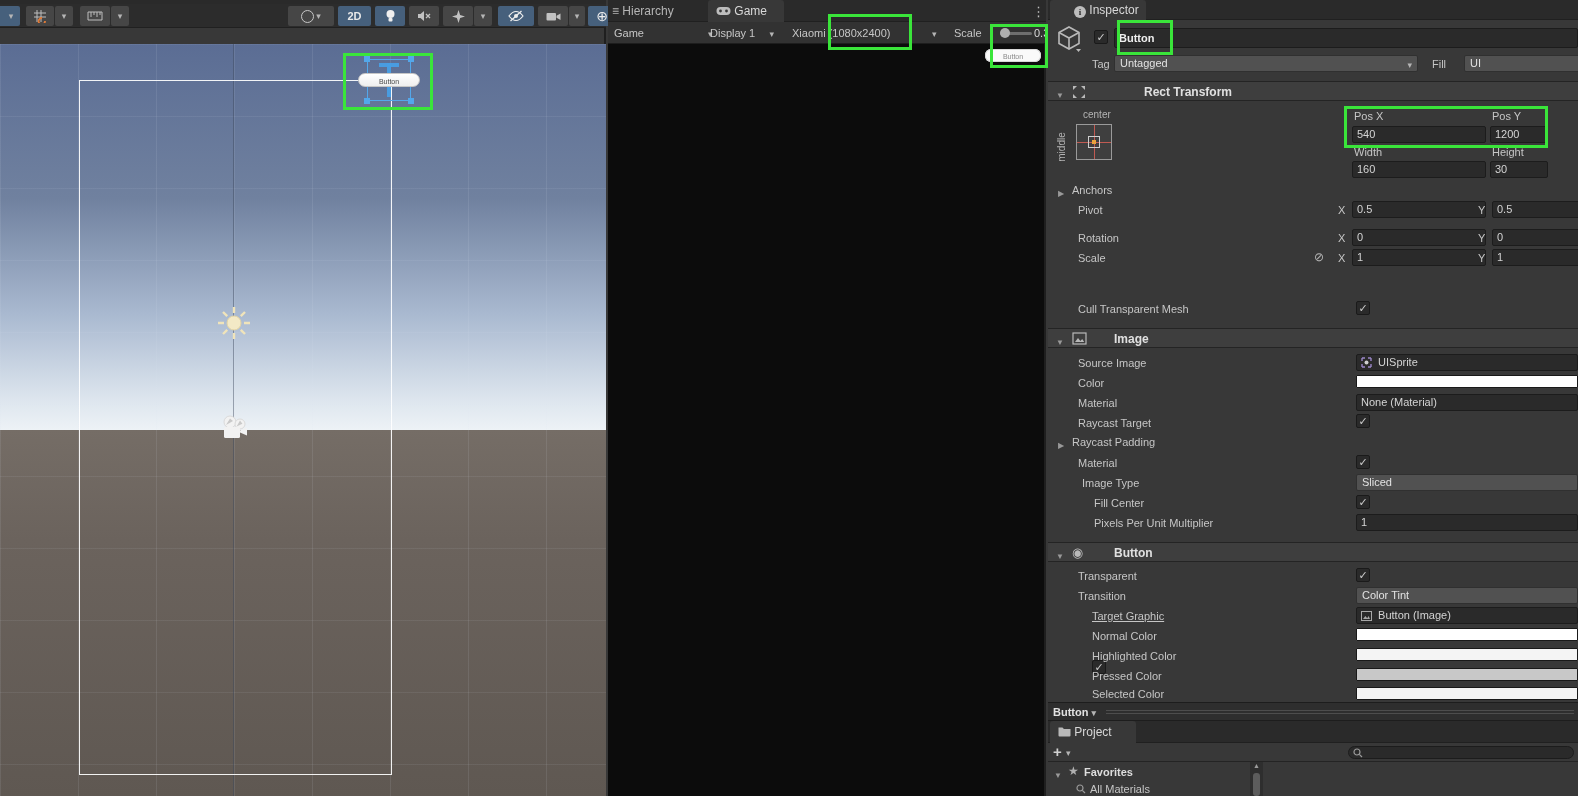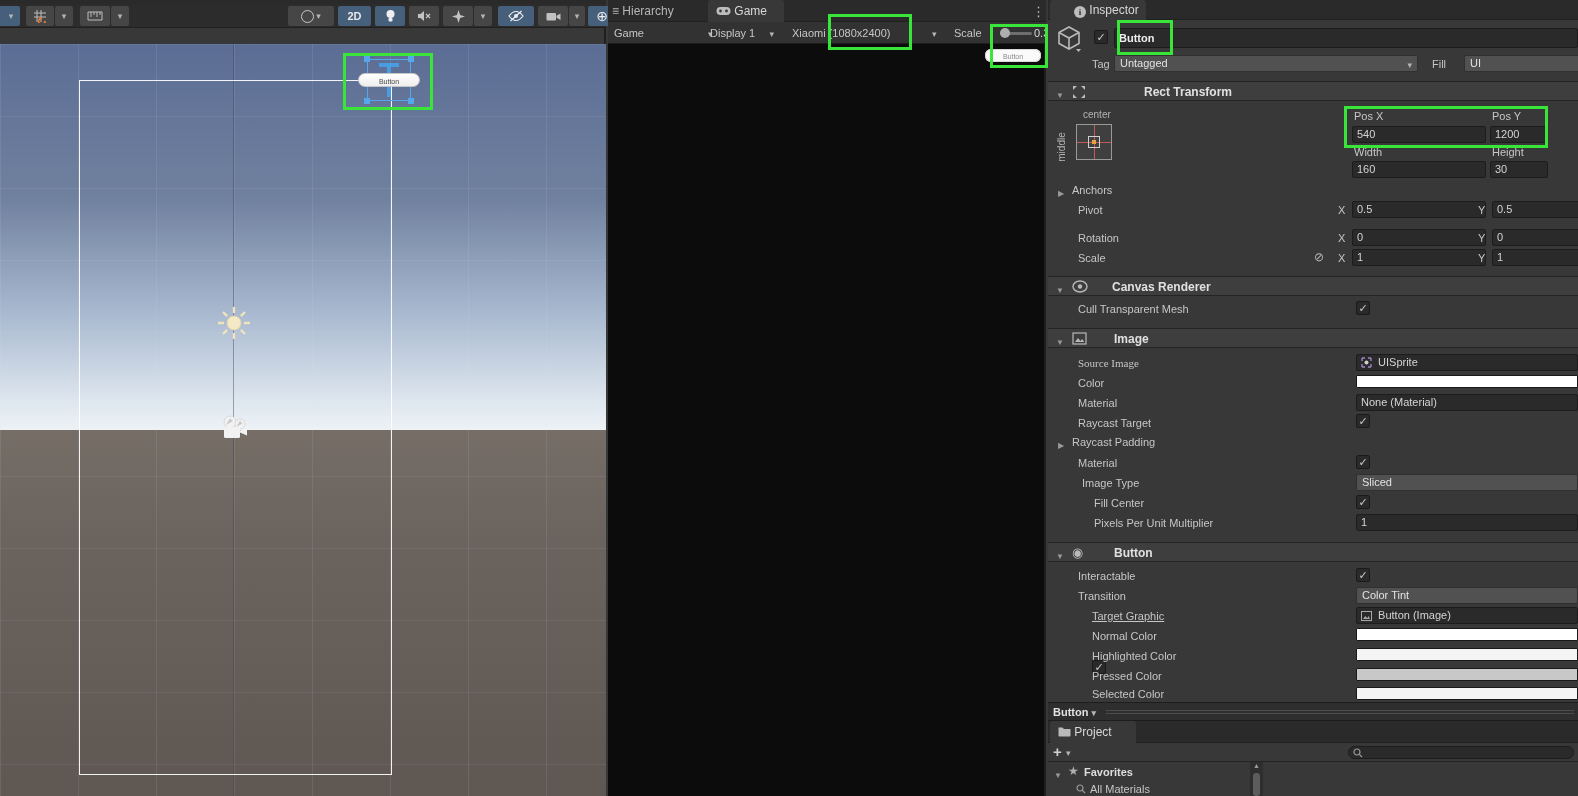--- a/index.html
+++ b/index.html
@@ -327,46 +327,36 @@
     <span class="abs" style="left:266px;top:250px;color:#b5b5b5;font-size:12px;">⊘</span>
     <span class="lbl" style="left:290px;top:251px;">X</span>
     <div class="field" style="left:304px;top:249px;width:134px;">
       <span>1</span>
     </div>
     <span class="lbl" style="left:430px;top:251px;">Y</span>
     <div class="field" style="left:444px;top:249px;width:90px;">
       <span>1</span>
     </div>
 
-    <div class="comp-header" style="top:276px;">
-      <span class="fold-open abs" style="left:8px;top:6px;"></span>
-      <span class="abs" style="left:24px;top:3px;">
-        <svg width="16" height="13" viewBox="0 0 16 13">
-          <ellipse cx="8" cy="6.5" rx="7" ry="5.5" fill="none" stroke="#b9b9b9" stroke-width="1.4"></ellipse>
-          <circle cx="8" cy="6.5" r="2.2" fill="#b9b9b9"></circle>
-        </svg>
-      </span>
-      <span class="comp-title" style="left:64px;">Canvas Renderer</span>
-    </div>
     <span class="lbl" style="left:30px;top:302px;">Cull Transparent Mesh</span>
     <div class="check" style="left:308px;top:301px;"></div>
 
     <div class="comp-header" style="top:328px;">
       <span class="fold-open abs" style="left:8px;top:6px;"></span>
       <span class="abs" style="left:24px;top:3px;">
         <svg width="15" height="13" viewBox="0 0 15 13">
           <rect x="1" y="1" width="13" height="11" fill="none" stroke="#b9b9b9" stroke-width="1.2"></rect>
           <path d="M3 10l3-4 2.4 3 1.8-2 2 3z" fill="#b9b9b9"></path>
         </svg>
       </span>
       <div class="check" style="left:44px;top:331px;position:absolute;"></div>
       <span class="comp-title" style="left:66px;">Image</span>
     </div>
 
-    <span class="lbl" style="left:30px;top:356px;font-family:Liberation Serif, serif;">Source Image</span>
+    <span class="lbl" style="left:30px;top:356px;">Source Image</span>
     <div class="field" style="left:308px;top:354px;width:222px;">
       <span style="display:inline-block;vertical-align:-2px;margin-right:3px;">
         <svg width="11" height="11" viewBox="0 0 11 11">
           <path d="M1 1h3M7 1h3M1 10h3M7 10h3M1 1v3M1 7v3M10 1v3M10 7v3" stroke="#9a86c8" stroke-width="1.4" fill="none"></path>
           <circle cx="5.5" cy="5.5" r="2" fill="#cfcfcf"></circle>
         </svg>
       </span>
       <span>UISprite</span>
     </div>
     <span class="lbl" style="left:30px;top:376px;">Color</span>
@@ -392,21 +382,21 @@
       <span>1</span>
     </div>
 
     <div class="comp-header" style="top:542px;">
       <span class="fold-open abs" style="left:8px;top:6px;"></span>
       <span class="abs" style="left:24px;top:2px;color:#b9b9b9;font-size:13px;">◉</span>
 
       <span class="comp-title" style="left:66px;">Button</span>
     </div>
 
-    <span class="lbl" style="left:30px;top:569px;">Interactable</span>
+    <span class="lbl" style="left:30px;top:569px;">Transparent</span>
     <div class="check" style="left:308px;top:568px;"></div>
     <span class="lbl" style="left:30px;top:589px;">Transition</span>
     <div class="ddown" style="left:308px;top:587px;width:222px;">
       <span>Color Tint</span>
     </div>
     <span class="lbl" style="left:44px;top:609px;text-decoration:underline;">Target Graphic</span>
     <div class="field" style="left:308px;top:607px;width:222px;">
       <span style="display:inline-block;vertical-align:-2px;margin-right:3px;">
         <svg width="11" height="10" viewBox="0 0 11 10">
           <rect x="0.5" y="0.5" width="10" height="9" fill="none" stroke="#a8a8a8"></rect>

